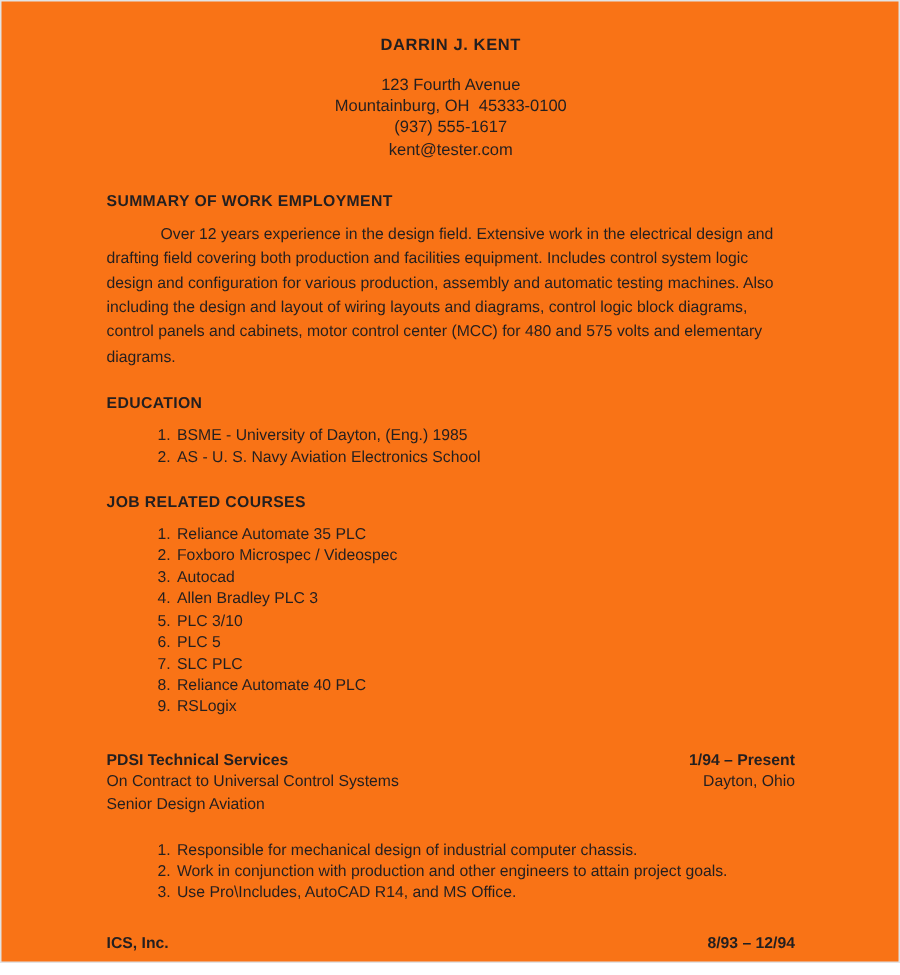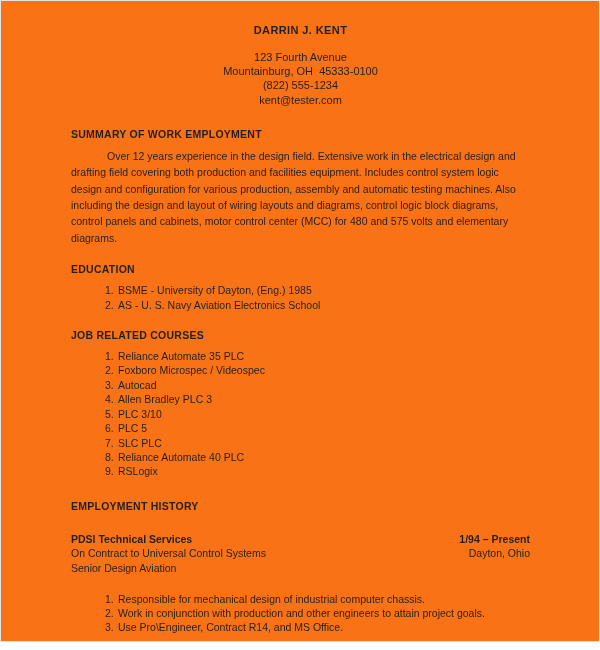--- a/index.html
+++ b/index.html
@@ -112,21 +112,21 @@
 </head>
 <body>
 
 <div class="page">
   <div class="doc">
 
     <div>
       <h1 class="name">DARRIN J. KENT</h1>
       <div class="contact">123 Fourth Avenue</div>
       <div class="contact">Mountainburg, OH  45333-0100</div>
-      <div class="contact">(822) 555-1234</div>
+      <div class="contact">(937) 555-1617</div>
       <div class="contact">kent@tester.com</div>
     </div>
 
     <div class="section">
       <div class="section-title">SUMMARY OF WORK EMPLOYMENT</div>
       <p class="summary-para">Over 12 years experience in the design field.  Extensive work in the electrical design and drafting field covering both production and facilities equipment. Includes control system logic design and configuration for various production, assembly and automatic testing machines. Also including the design and layout of wiring layouts and diagrams, control logic block diagrams, control panels and cabinets, motor control center (MCC) for 480 and 575 volts and elementary diagrams.</p>
     </div>
 
     <div class="section tight">
       <div class="section-title">EDUCATION</div>
@@ -145,36 +145,35 @@
           <li><span class="num">4.</span><span>Allen Bradley PLC 3</span></li>
           <li><span class="num">5.</span><span>PLC 3/10</span></li>
           <li><span class="num">6.</span><span>PLC 5</span></li>
           <li><span class="num">7.</span><span>SLC PLC</span></li>
           <li><span class="num">8.</span><span>Reliance Automate 40 PLC</span></li>
           <li><span class="num">9.</span><span>RSLogix</span></li>
         </ol>
     </div>
 
     <div class="section">
-      <div class="section-title">EMPLOYMENT HISTORY</div>
       <div>
           <div class="job">
             <div class="job-row bold">
               <span class="left">PDSI Technical Services</span>
               <span class="right">1/94 – Present</span>
             </div>
             <div class="job-row">
               <span class="left">On Contract to Universal Control Systems</span>
               <span class="right">Dayton, Ohio</span>
             </div>
             <div class="job-title-line">Senior Design Aviation</div>
             <ol class="num-list">
               <li><span class="num">1.</span><span>Responsible for mechanical design of industrial computer chassis.</span></li>
               <li><span class="num">2.</span><span>Work in conjunction with production and other engineers to attain project goals.</span></li>
-              <li><span class="num">3.</span><span>Use Pro\Engineer, Contract R14, and MS Office.</span></li>
+              <li><span class="num">3.</span><span>Use Pro\Includes, AutoCAD R14, and MS Office.</span></li>
             </ol>
           </div>
           <div class="job">
             <div class="job-row bold">
               <span class="left">ICS, Inc.</span>
               <span class="right">8/93 – 12/94</span>
             </div>
           </div>
         </div>
     </div>

